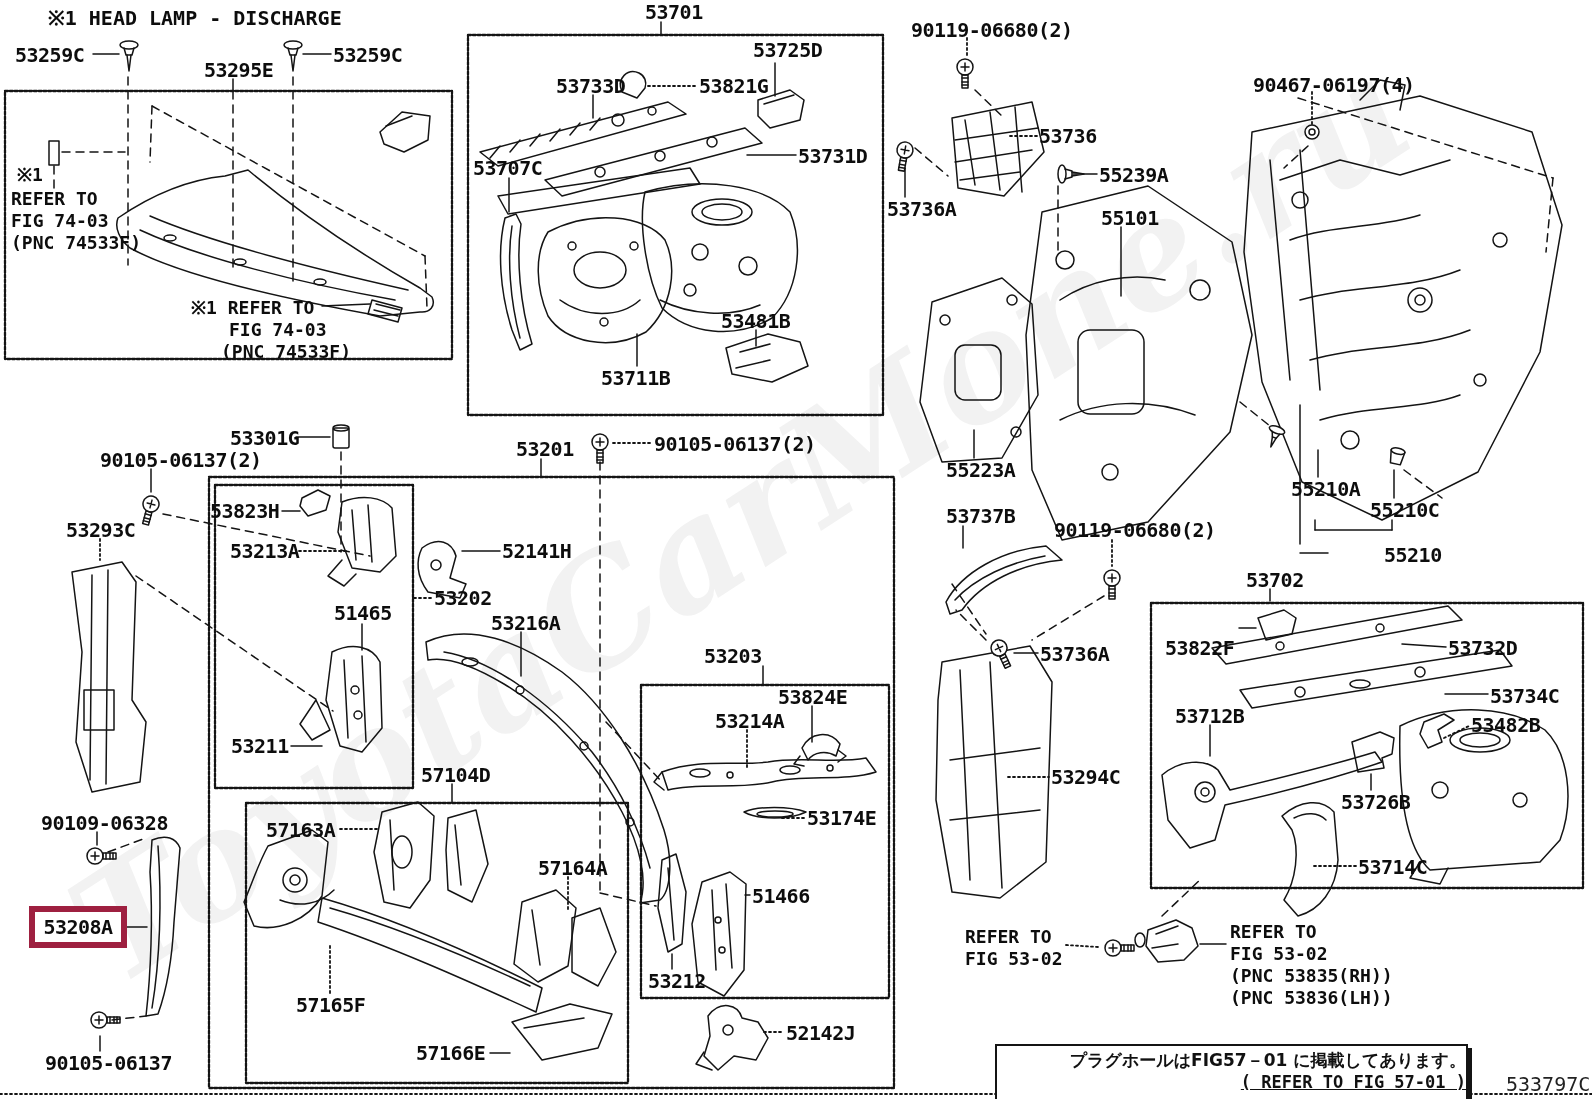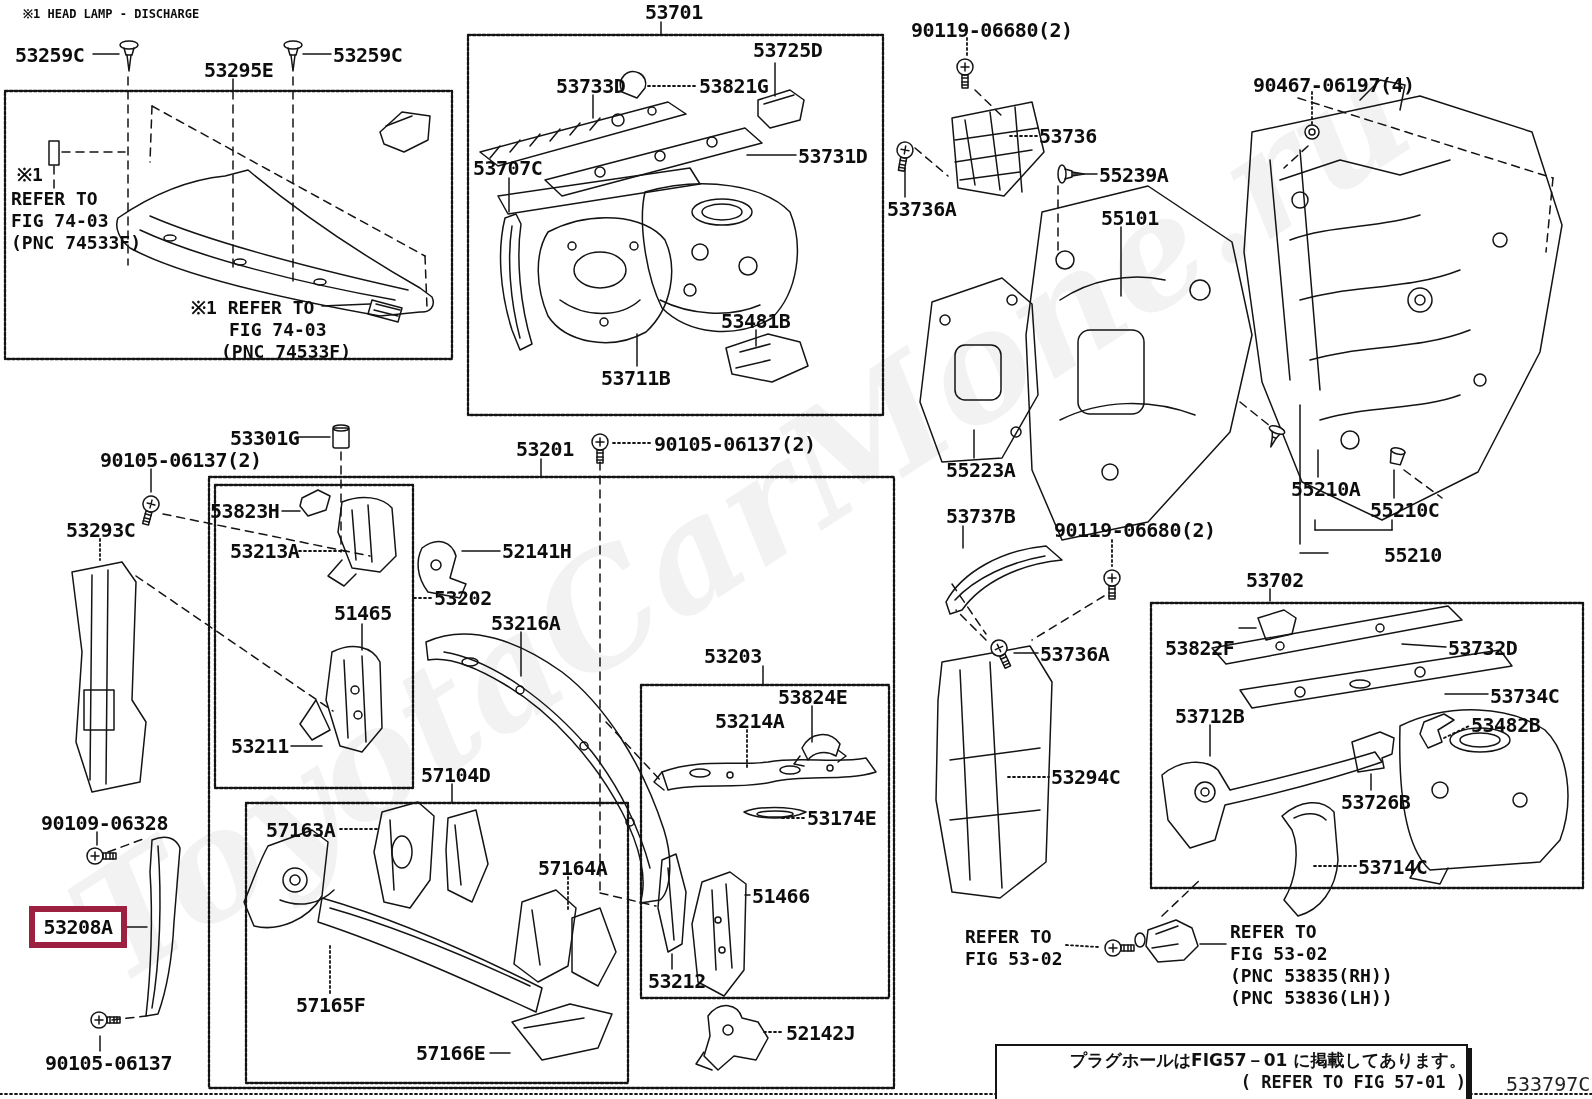--- a/index.html
+++ b/index.html
@@ -12,21 +12,21 @@
   .code{position:absolute;font:20px "DejaVu Sans Mono","Liberation Mono",monospace;
       color:#222;z-index:5;}
   .hl{position:absolute;left:29px;top:906px;width:86px;height:30px;border:6px solid #9e2040;
       background:#fff;display:flex;align-items:center;justify-content:center;z-index:6;}
   .hl span{font:bold 20px "DejaVu Sans Mono","Liberation Mono",monospace;color:#0d0d0d;letter-spacing:-0.5px;}
   .notebox{position:absolute;left:995px;top:1012px;width:473px;height:72px;border:2px solid #141414;
       box-shadow:4px 4px 0 #141414;background:#fff;text-align:right;box-sizing:border-box;
       padding-top:3px;z-index:6;margin-top:32px;}
   .notebox .jp{font:bold 17px "DejaVu Sans","Liberation Sans",sans-serif;color:#111;line-height:22px;}
   .notebox .en{font:16px "DejaVu Sans","Liberation Sans",sans-serif;color:#111;line-height:21px;letter-spacing:0.5px;}
-  .notebox .rf{font:bold 17px "DejaVu Sans Mono","Liberation Mono",monospace;color:#111;line-height:22px;}
+  .notebox .rf{font:bold 17px "DejaVu Sans Mono","Liberation Mono",monospace;color:#111;line-height:22px;text-decoration:underline;}
   .wm{position:absolute;left:40px;top:870px;z-index:1;font:italic bold 150px "DejaVu Serif","Liberation Serif",serif;
       color:rgba(40,40,40,0.06);white-space:nowrap;transform:rotate(-33deg);transform-origin:0 0;
       pointer-events:none;}
   svg.art{position:absolute;left:0;top:0;z-index:2;}
   svg.art *{stroke:#141414;fill:none;stroke-width:1.5;stroke-linecap:round;stroke-linejoin:round;}
   svg.art .bx{stroke-width:2.3;stroke-dasharray:3 1.8;}
   svg.art .dots{stroke-dasharray:2 3;stroke-width:1.8;}
   svg.art .dash{stroke-dasharray:8 6;stroke-width:1.5;}
   svg.art .wfill{fill:#ffffff;}
 </style>
@@ -419,21 +419,21 @@
       <line class="dots" x1="330" y1="946" x2="330" y2="993"></line>
       <line x1="490" y1="1053" x2="510" y2="1053"></line>
       <line x1="97" y1="832" x2="97" y2="845"></line>
       <line x1="127" y1="927" x2="147" y2="927"></line>
       <line x1="100" y1="1036" x2="100" y2="1051"></line>
       <line class="dots" x1="1066" y1="945" x2="1098" y2="947"></line>
       <line x1="1200" y1="944" x2="1226" y2="944"></line>
     </g>
   </svg>
 
-  <div class="nt" style="left:23px;top:8px;font-size:12px">※1 HEAD LAMP - DISCHARGE</div>
+  <div class="nt" style="left:48px;top:8px;font-size:20px">※1 HEAD LAMP - DISCHARGE</div>
 
   <div class="pn" style="left:15px;top:45px">53259C</div>
   <div class="pn" style="left:204px;top:60px">53295E</div>
   <div class="pn" style="left:333px;top:45px">53259C</div>
 
   <div class="nt" style="left:17px;top:166px">※1</div>
   <div class="nt" style="left:11px;top:190px">REFER TO</div>
   <div class="nt" style="left:11px;top:212px">FIG 74-03</div>
   <div class="nt" style="left:11px;top:234px">(PNC 74533F)</div>
 

